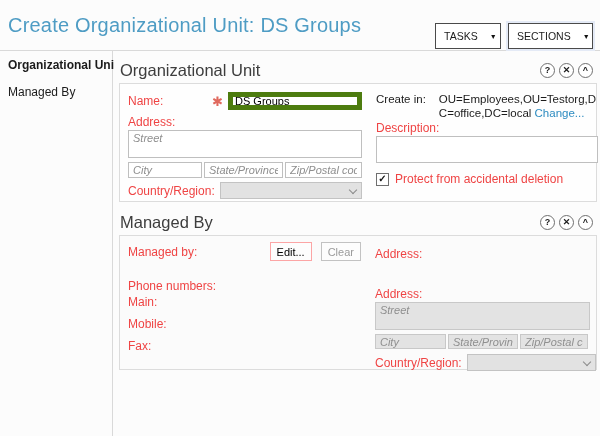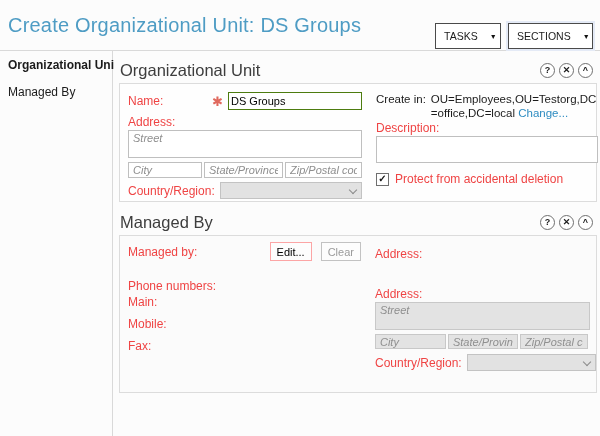--- a/index.html
+++ b/index.html
@@ -22,38 +22,38 @@
   .side-item.active{font-weight:bold;}
   
   .main{position:absolute;top:51px;left:114px;right:0;bottom:0;background:#fcfcfc;}
   .sec-hdr{display:flex;align-items:center;margin:8px 7px 0 6px;height:22px;}
   .sec-hdr.second{margin-top:9px;}
   .sec-title{flex:1;font-size:16.5px;color:#3d3d3d;font-weight:400;}
   .circ{width:13px;height:13px;border:1px solid #6f6f6f;border-radius:50%;background:#fff;margin-left:4px;
     display:flex;align-items:center;justify-content:center;font-size:9px;font-weight:bold;color:#1b1b1b;cursor:pointer;line-height:1;}
   .panel{border:1px solid #dcdcdc;background:#fefefe;margin:2px 3px 0 5px;display:flex;box-sizing:border-box;}
   #panel-ou{height:119px;}
-  #panel-mb{height:158px;background:#fbfbfb;}
+  #panel-mb{height:135px;background:#fbfbfb;}
   .col-l{width:234px;margin-left:8px;}
   .col-r{width:222px;margin-left:14px;}
   .lbl{font-size:12px;color:#ef4444;}
   .row{display:flex;align-items:center;}
   input,textarea{font-family:"Liberation Sans",sans-serif;box-sizing:border-box;outline:none;}
   input::placeholder,textarea::placeholder{font-style:italic;color:#8e8e8e;opacity:1;}
   .txt{border:1px solid #bfbfbf;background:#fff;font-size:11px;padding:1px 4px;color:#1b1b1b;}
   .ta{resize:none;font-size:11px;}
-  #name-input{border:1px solid #4d7c0f;height:18px;width:134px;font-size:11px;}
+  #name-input{border:5px solid #4d7c0f;height:18px;width:134px;font-size:11px;}
   .req{color:#e0695e;font-size:13px;margin-right:5px;}
   .combo{position:relative;background:#e2e2e2;border:1px solid #c3c3c3;height:17px;box-sizing:border-box;}
   .chev{position:absolute;right:5px;top:4px;width:5px;height:5px;border-right:1px solid #8a8a8a;border-bottom:1px solid #8a8a8a;transform:rotate(45deg);}
   .dis{background:#e3e3e3;border:1px solid #c8c8c8;color:#8f8f8f;}
   .dis::placeholder{font-style:italic;color:#8f8f8f;}
   
   .create-in{display:flex;font-size:11.5px;margin-top:8px;line-height:14px;}
-  .ci-label{white-space:nowrap;margin-right:5px;}
+  .ci-label{white-space:nowrap;margin-right:13px;}
   .ci-val{word-break:break-all;}
   .link{color:#2e8cc1;cursor:pointer;white-space:nowrap;}
   
   .cb{width:11px;height:11px;border:1px solid #6f6f6f;background:#fff;font-size:10px;line-height:10px;
     text-align:center;font-weight:bold;color:#111;margin-right:6px;cursor:pointer;flex:0 0 auto;}
   
   .btn{height:19px;box-sizing:border-box;font-size:11px;padding:0 6px;background:#fdfdfd;border:1px solid #8a8a8a;cursor:pointer;font-family:"Liberation Sans",sans-serif;}
   #edit-btn{border:1px solid #fca5a5;}
   #clear-btn{color:#9b9b9b;border-color:#c2c2c2;margin-left:9px;cursor:default;}
 </style>

